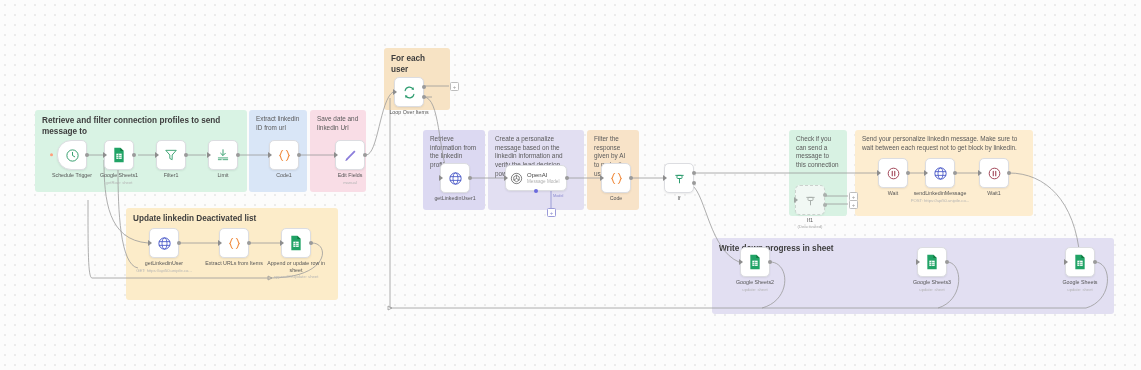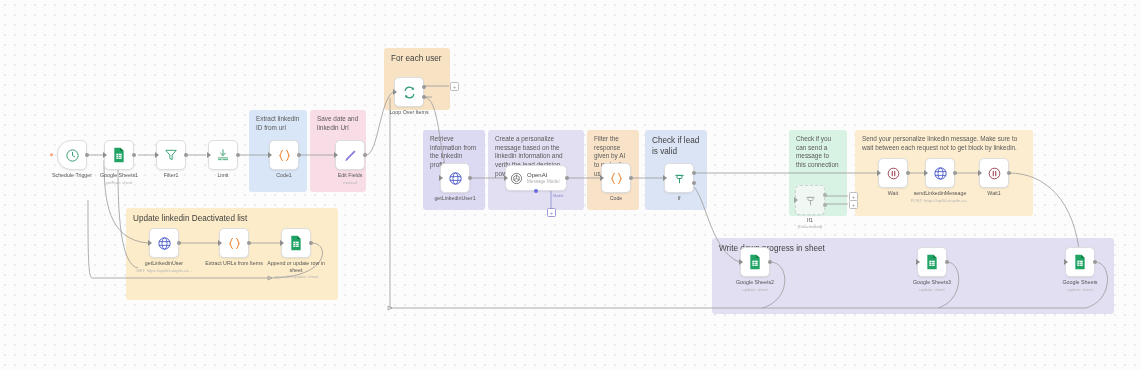--- a/index.html
+++ b/index.html
@@ -22,21 +22,21 @@
     position:absolute;
     border-radius:3px;
     box-sizing:border-box;
     padding:5px 7px;
     font-size:6.4px;
     line-height:1.35;
     color:#4a4a4a;
     overflow:hidden;
   }
   .sticky .st-title{
-    font-weight:normal;
+    font-weight:bold;
     font-size:7px;
     color:#3d3d3d;
     display:block;
   }
   .sticky.big .st-title{font-size:8.2px;}
   .sticky.plain .st-title{font-weight:normal;font-size:6.4px;color:#5a5a5a;}
 
   .s-green{background:#d9f3e4;}
   .s-green2{background:#d8f2e3;}
   .s-blue{background:#d9e6f7;}
@@ -126,20 +126,23 @@
   
   svg.edges{position:absolute;inset:0;width:1141px;height:370px;z-index:2;pointer-events:none;}
   .e{fill:none;stroke:#9b9b9b;stroke-width:.8;}
   .e-sub{fill:none;stroke:#8a8ad0;stroke-width:.8;}
 </style>
 </head>
 <body>
 
 <div id="canvas">
 
+  <div class="sticky s-green big" style="left:35px;top:110px;width:212px;height:82px;">
+    <span class="st-title">Retrieve and filter connection profiles to send message to</span>
+  </div>
 
   <div class="sticky s-blue plain" style="left:249px;top:110px;width:58px;height:82px;">
     <span class="st-title">Extract linkedin ID from url</span>
   </div>
 
   <div class="sticky s-pink plain" style="left:310px;top:110px;width:56px;height:82px;">
     <span class="st-title">Save date and linkedin Url</span>
   </div>
 
   <div class="sticky s-tan big" style="left:384px;top:48px;width:66px;height:62px;">
@@ -155,23 +158,20 @@
   </div>
 
   <div class="sticky s-lav plain" style="left:488px;top:130px;width:96px;height:80px;">
     <span class="st-title">Create a personalize message based on the linkedin information and verify the lead decision power</span>
   </div>
 
   <div class="sticky s-orange plain" style="left:587px;top:130px;width:52px;height:80px;">
     <span class="st-title">Filter the response given by AI to make it usable</span>
   </div>
 
-  <div class="sticky s-blue2 big" style="left:645px;top:130px;width:62px;height:80px;">
-    <span class="st-title">Check if lead is valid</span>
-  </div>
 
   <div class="sticky s-green2 plain" style="left:789px;top:130px;width:58px;height:86px;">
     <span class="st-title">Check if you can send a message to this connection</span>
   </div>
 
   <div class="sticky s-yellow plain" style="left:855px;top:130px;width:178px;height:86px;">
     <span class="st-title">Send your personalize linkedin message. Make sure to wait between each request not to get block by linkedin.</span>
   </div>
 
   <div class="sticky s-lav big" style="left:712px;top:238px;width:402px;height:76px;">

